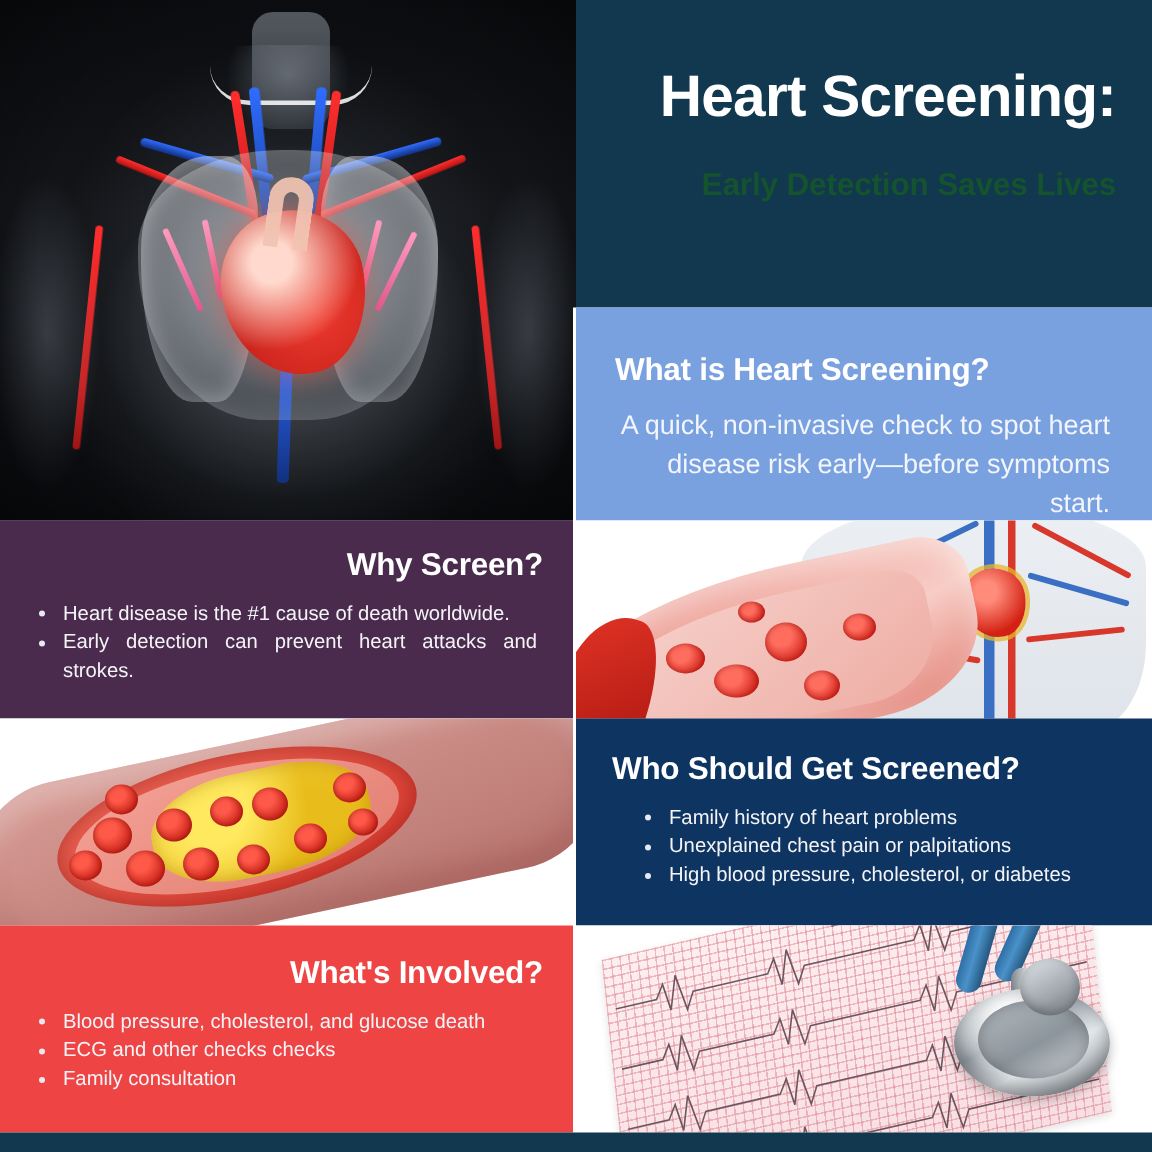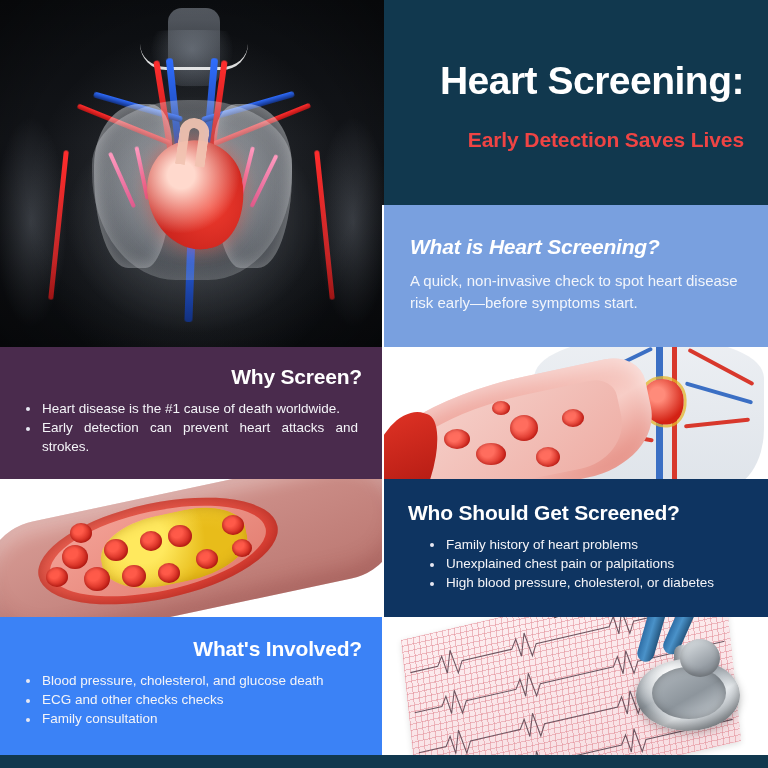--- a/index.html
+++ b/index.html
@@ -23,29 +23,29 @@
   ul.bullets li .bdot {
     position:absolute; left:4px; top:0.62em; width:4px; height:4px;
     border-radius:50%; background:#e8e8f2;
   }
 
   
   #header-band {
     position:absolute; left:0; top:0; width:768px; height:205px;
     background:#11384E;
   }
-  #header-text { position:absolute; left:384px; top:16px; width:384px; height:205px; }
+  #header-text { position:absolute; left:384px; top:0; width:384px; height:205px; }
   #title-main {
     position:absolute; left:0; right:24px; top:45px;
     text-align:right; font-size:39px; font-weight:bold; color:#ffffff;
     letter-spacing:-0.5px; line-height:1.05;
   }
   #title-sub {
     position:absolute; left:0; right:24px; top:112px;
-    text-align:right; font-size:21px; font-weight:bold; color:#ef4444;
+    text-align:right; font-size:21px; font-weight:bold; color:#14532d;
     letter-spacing:-0.1px;
   }
 
   
   .imgcell { position:absolute; overflow:hidden; }
 
   
   #img-torso { left:0; top:0; width:384px; height:347px; background:#05070a; }
   #img-torso .bgwash {
     position:absolute; inset:0;
@@ -296,22 +296,22 @@
     <div class="vignette"></div>
   </div>
 
   <div id="header-text">
     <div id="title-main">Heart Screening:</div>
     <div id="title-sub">Early Detection Saves Lives</div>
   </div>
 
   <div class="panel" id="panel-what" style="background: rgb(121, 160, 223);">
     <div class="panel-body" style="padding:30px 26px 20px 26px;">
-      <div class="sec-title" style="font-size:21px;margin-bottom:12px;font-style:italic;">What is Heart Screening?</div>
-      <div class="sec-para" style="font-size:15px;max-width:330px;">A quick, non-invasive check to spot heart disease risk early—before symptoms start.</div>
+      <div class="sec-title" style="font-size:21px;margin-bottom:12px;">What is Heart Screening?</div>
+      <div class="sec-para" style="font-size:18px;max-width:330px;text-align:right;">A quick, non-invasive check to spot heart disease risk early—before symptoms start.</div>
     </div>
   </div>
 
   <div class="panel" id="panel-why" style="background: rgb(74, 43, 77);">
     <div class="panel-body" style="padding:18px 22px 16px 22px;">
       <div class="sec-title" style="font-size:21px;text-align:right;margin-bottom:11px;">Why Screen?</div>
       <ul class="bullets" style="font-size:13.5px;">
         <li>
           <span class="bdot"></span>
           <span>Heart disease is the #1 cause of death worldwide.</span>
@@ -379,21 +379,21 @@
     <div class="rbc2" style="left:122px;top:86px;width:24px;height:22px;"></div>
     <div class="rbc2" style="left:140px;top:52px;width:22px;height:20px;"></div>
     <div class="rbc2" style="left:168px;top:46px;width:24px;height:22px;"></div>
     <div class="rbc2" style="left:158px;top:84px;width:22px;height:20px;"></div>
     <div class="rbc2" style="left:196px;top:70px;width:22px;height:20px;"></div>
     <div class="rbc2" style="left:222px;top:36px;width:22px;height:20px;"></div>
     <div class="rbc2" style="left:232px;top:60px;width:20px;height:18px;"></div>
     <div class="rbc2" style="left:46px;top:88px;width:22px;height:20px;"></div>
   </div>
 
-  <div class="panel" id="panel-inv" style="background: #3b82f6;">
+  <div class="panel" id="panel-inv" style="background: #ef4444;">
     <div class="panel-body" style="padding:20px 22px 16px 22px;">
       <div class="sec-title" style="font-size:21px;text-align:right;margin-bottom:11px;">What's Involved?</div>
       <ul class="bullets" style="font-size:13.5px;">
         <li>
           <span class="bdot"></span>
           <span>Blood pressure, cholesterol, and glucose death</span>
         </li>
         <li>
           <span class="bdot"></span>
           <span>ECG and other checks checks</span>

